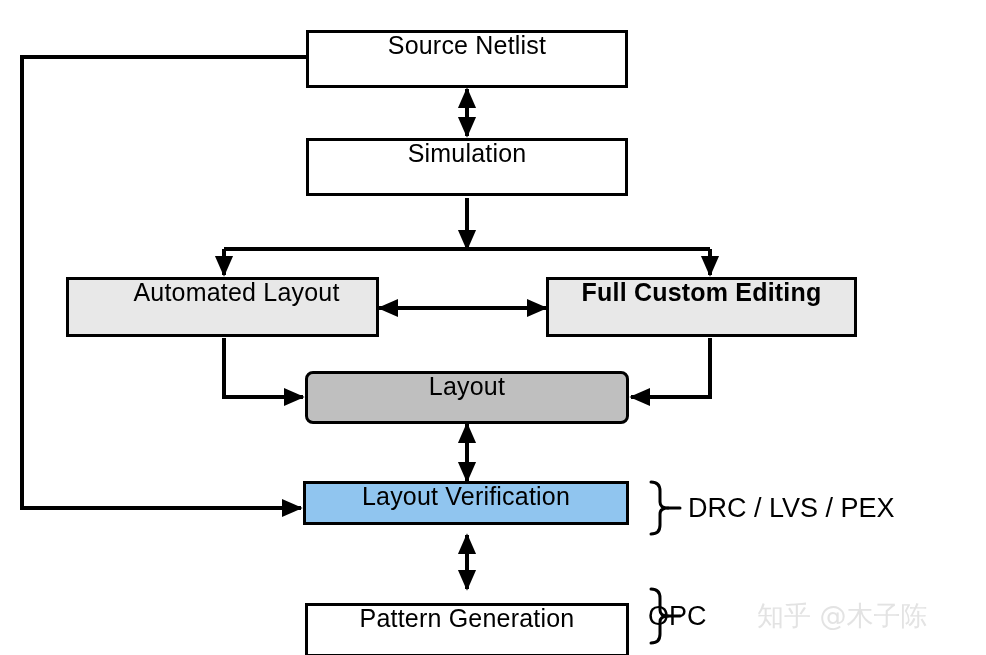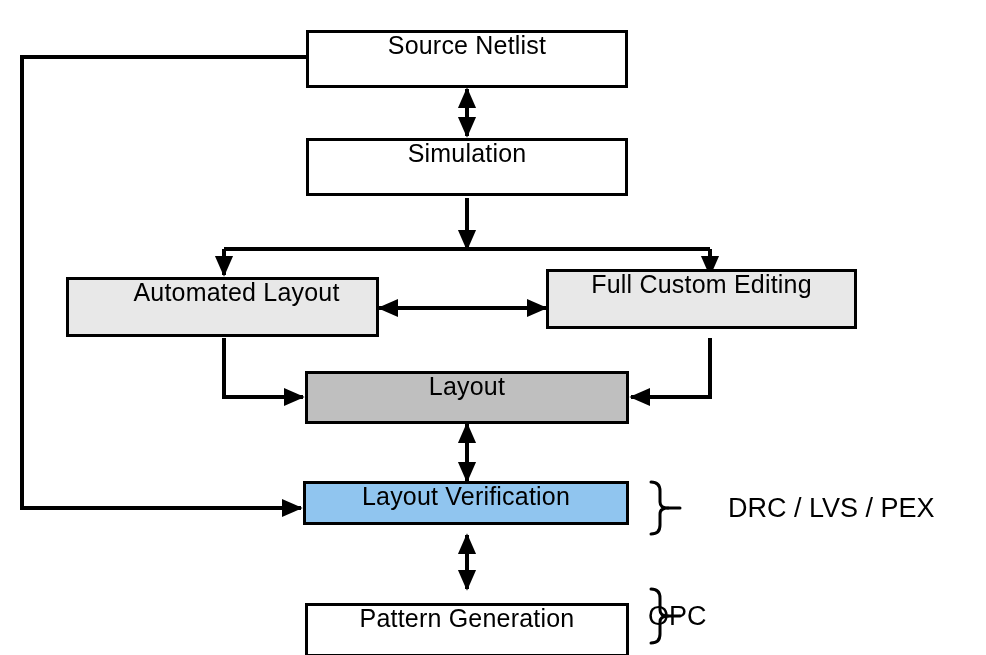--- a/index.html
+++ b/index.html
@@ -115,34 +115,35 @@
   </div>
 
   <div class="node fill-white" style="left:306px; top:138px; width:322px; height:58px;">
     <span>Simulation</span>
   </div>
 
   <div class="node fill-lgray" style="left:66px; top:277px; width:313px; height:60px;padding-left:28px;">
     <span>Automated Layout</span>
   </div>
 
-  <div class="node fill-lgray" style="left:546px; top:269px; width:311px; height:60px;">
+  <div class="node fill-lgray" style="left:546px; top:277px; width:311px; height:60px;font-weight:bold;">
     <span>Full Custom Editing</span>
   </div>
 
-  <div class="node fill-mgray" style="left:305px; top:371px; width:324px; height:53px;">
+  <div class="node fill-mgray" style="left:305px; top:371px; width:324px; height:53px;border-radius:8px;">
     <span>Layout</span>
   </div>
 
   <div class="node fill-blue" style="left:303px; top:481px; width:326px; height:44px;">
     <span>Layout Verification</span>
   </div>
 
   <div class="node fill-white" style="left:305px; top:589px; width:324px; height:54px;margin-top:14px;">
     <span>Pattern Generation</span>
   </div>
 
-  <div class="annotation" style="left:688px; top:495px;margin-left:40px;">DRC / LVS / PEX</div>
+  <div class="annotation" style="left:688px; top:495px;">DRC / LVS / PEX</div>
 
   <div class="annotation" style="left:648px; top:603px;">OPC</div>
 
+  <div class="watermark" style="left:757px; top:602px;">知乎 @木子陈</div>
 
 </div>
 
 </body></html>

